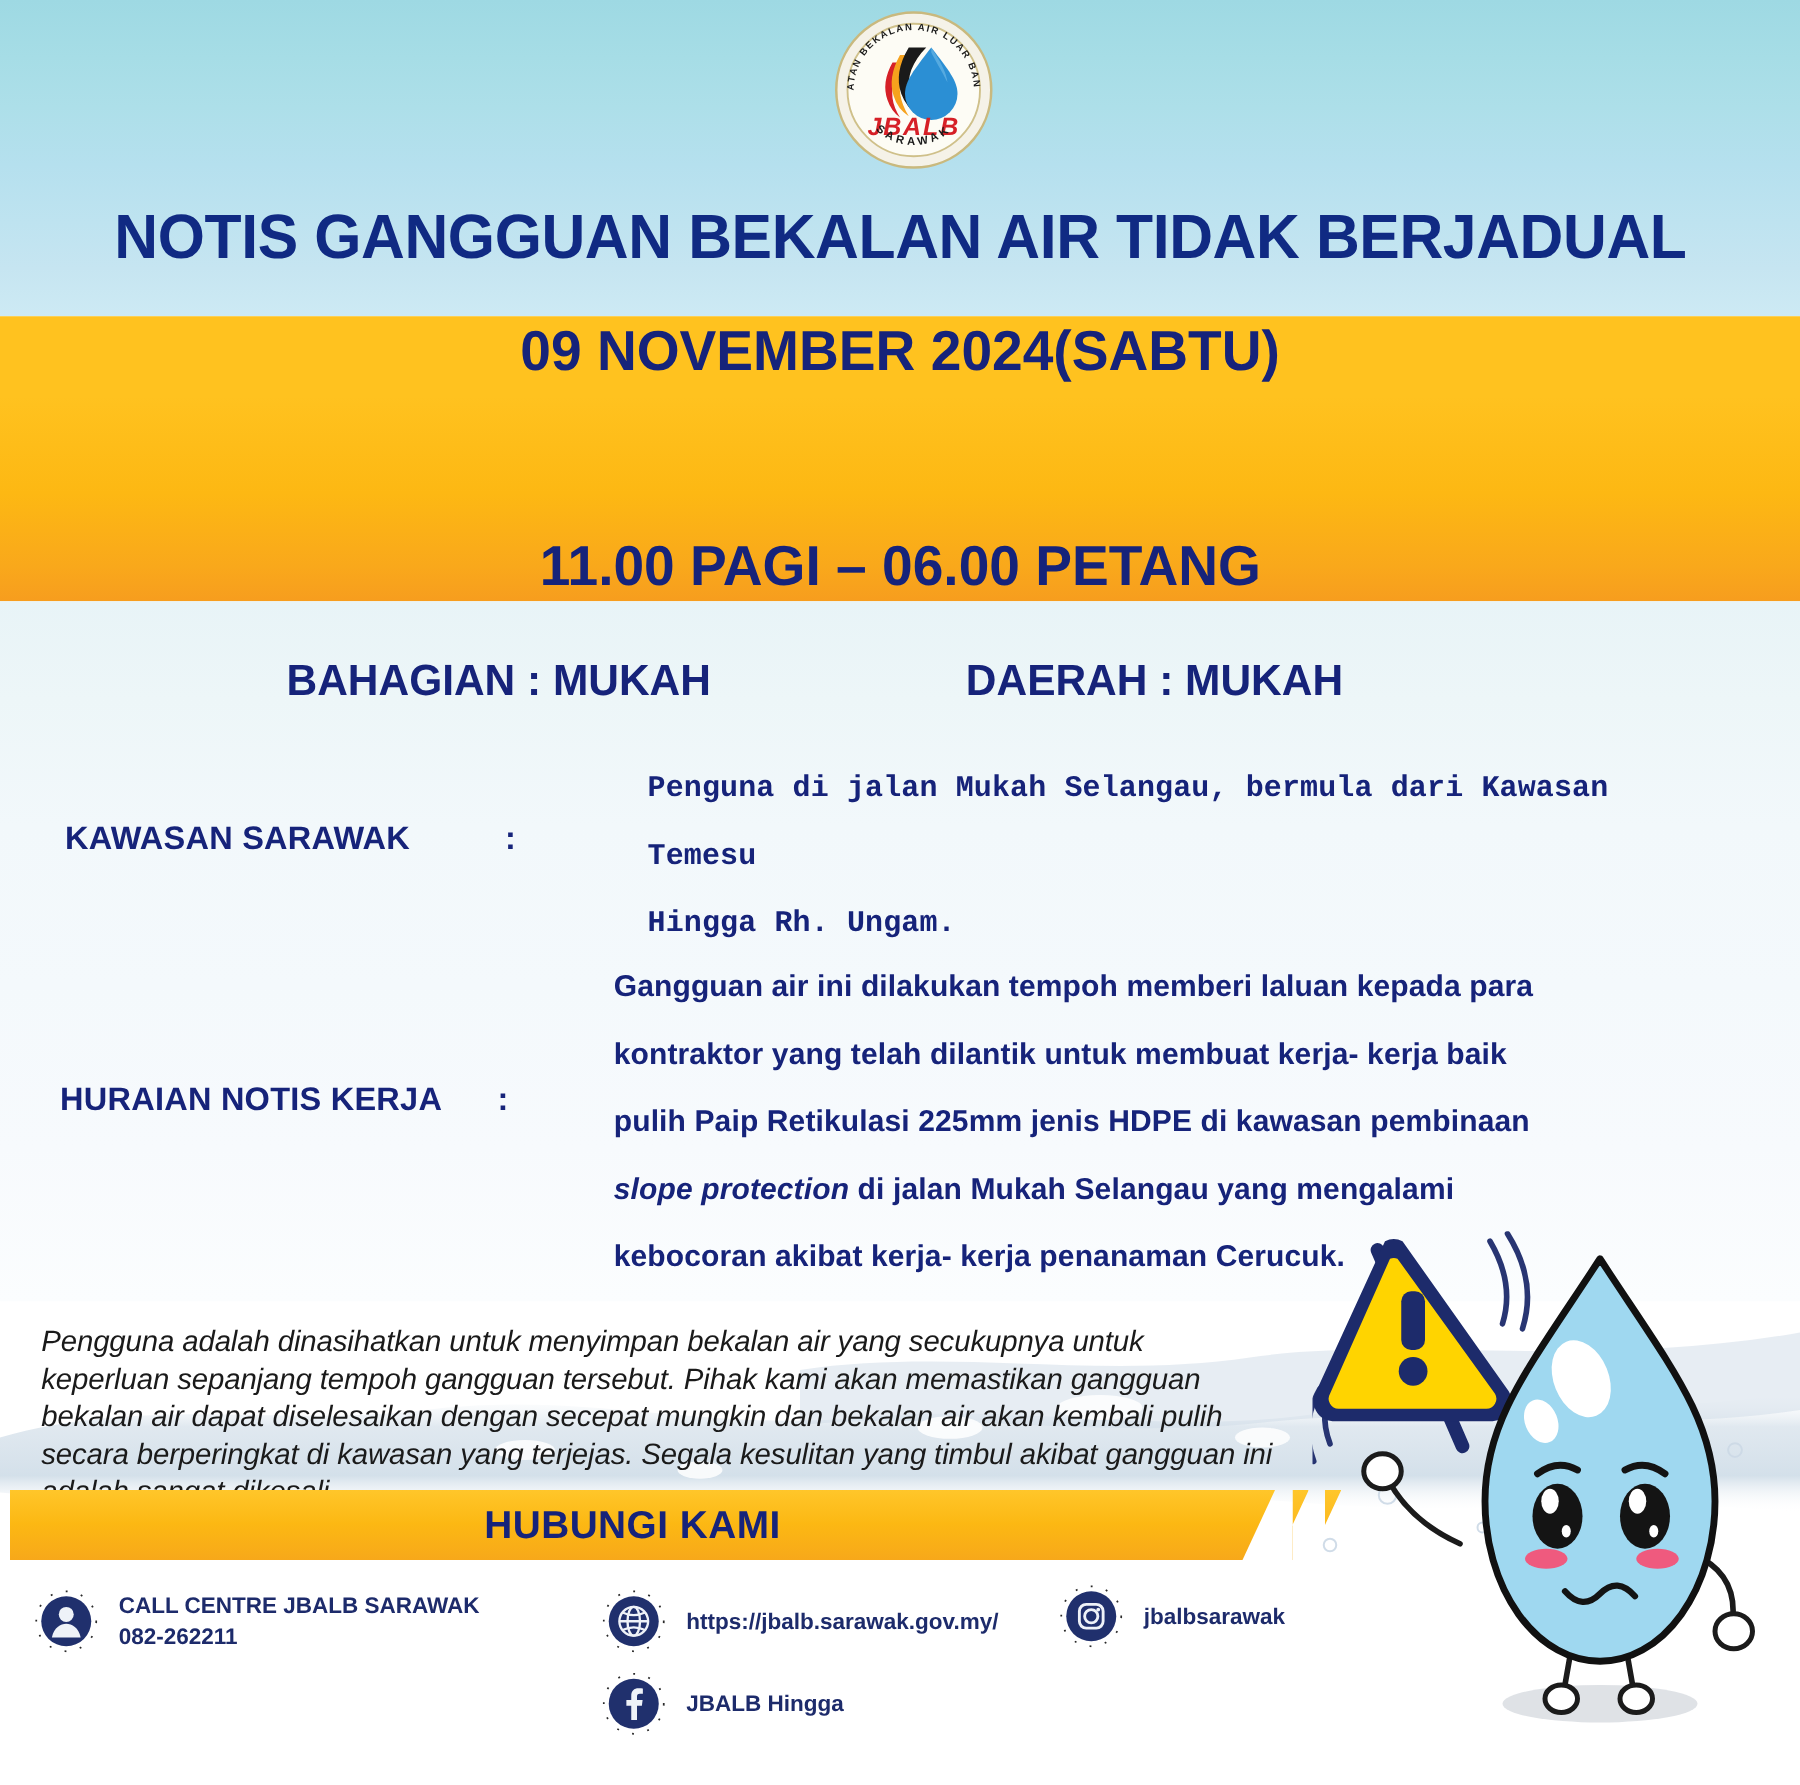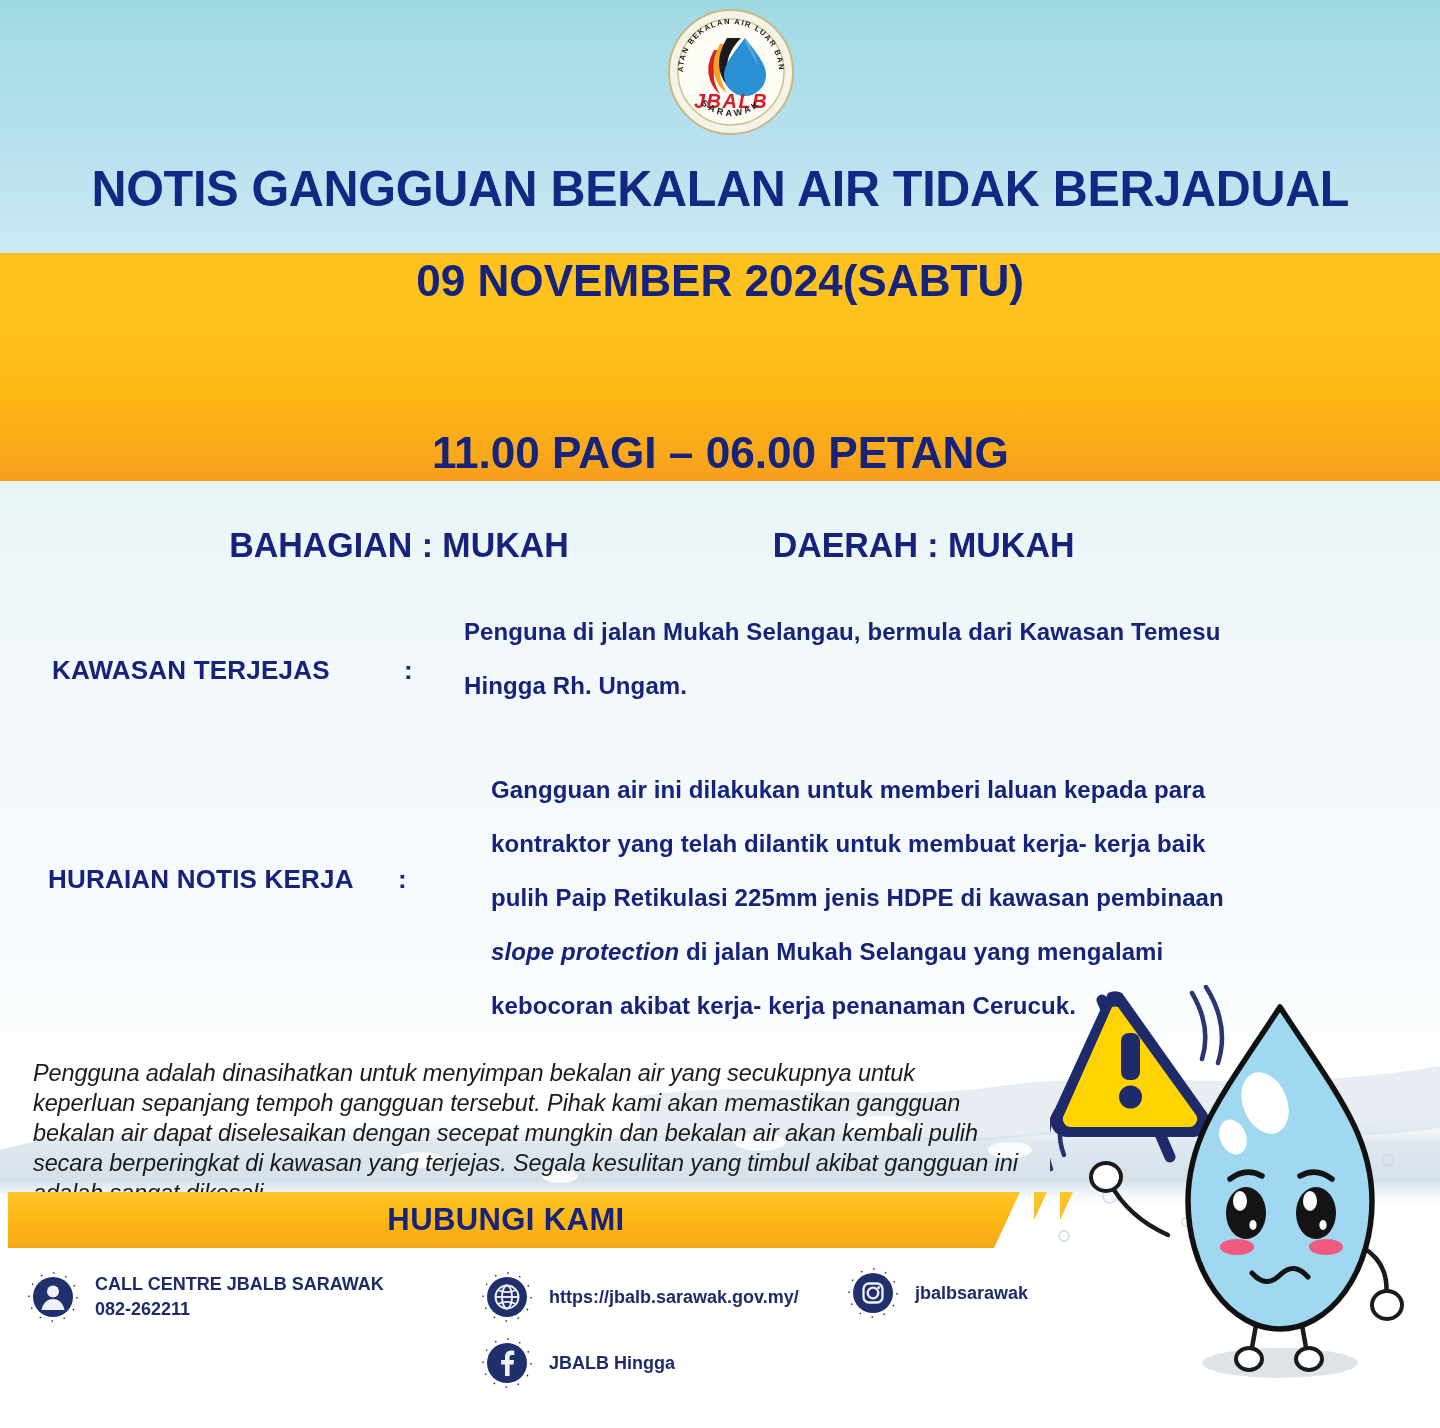--- a/index.html
+++ b/index.html
@@ -147,21 +147,21 @@
     font-weight: bold;
     color: #16237a;
     line-height: 54px;
     letter-spacing: 0.1px;
     width: 840px;
   }
   .detail-value .ital { font-style: italic; }
 
   .lbl-kawasan  { left: 52px;  top: 655px; }
   .colon-kawasan{ left: 404px; top: 655px; }
-  .val-kawasan  { left: 464px; top: 605px; }
+  .val-kawasan  { left: 518px; top: 605px; font-family: Liberation Mono, monospace; }
 
   .lbl-huraian  { left: 48px;  top: 864px; }
   .colon-huraian{ left: 398px; top: 864px; }
   .val-huraian  { left: 491px; top: 763px; }
 
   
   .splash-area {
     position: absolute;
     left: 0; top: 1000px;
     width: 1440px; height: 250px;
@@ -292,31 +292,31 @@
     <div class="date-line">11.00 PAGI – 06.00 PETANG</div>
   </div>
 
   <div class="body-area"></div>
 
   <div class="region-row">
     <div class="region-item region-bahagian">BAHAGIAN : MUKAH</div>
     <div class="region-item region-daerah">DAERAH : MUKAH</div>
   </div>
 
-  <div class="detail-label lbl-kawasan">KAWASAN TERJEJAS</div>
+  <div class="detail-label lbl-kawasan">KAWASAN SARAWAK</div>
   <div class="detail-colon colon-kawasan">:</div>
   <div class="detail-value val-kawasan">
     <div>Penguna di jalan Mukah Selangau, bermula dari Kawasan Temesu</div>
     <div>Hingga Rh. Ungam.</div>
   </div>
 
   <div class="detail-label lbl-huraian">HURAIAN NOTIS KERJA</div>
   <div class="detail-colon colon-huraian">:</div>
   <div class="detail-value val-huraian">
-    <div>Gangguan air ini dilakukan untuk memberi laluan kepada para</div>
+    <div>Gangguan air ini dilakukan tempoh memberi laluan kepada para</div>
     <div>kontraktor yang telah dilantik untuk membuat kerja- kerja baik</div>
     <div>pulih Paip Retikulasi 225mm jenis HDPE di kawasan pembinaan</div>
     <div><span class="ital">slope protection</span><span> di jalan Mukah Selangau yang mengalami</span></div>
     <div>kebocoran akibat kerja- kerja penanaman Cerucuk.</div>
   </div>
 
   <div class="splash-area">
     <svg width="1440" height="250" viewBox="0 0 1440 250" xmlns="http://www.w3.org/2000/svg">
       <defs>
         <linearGradient id="splashGrad" x1="0" y1="0" x2="0" y2="1">

